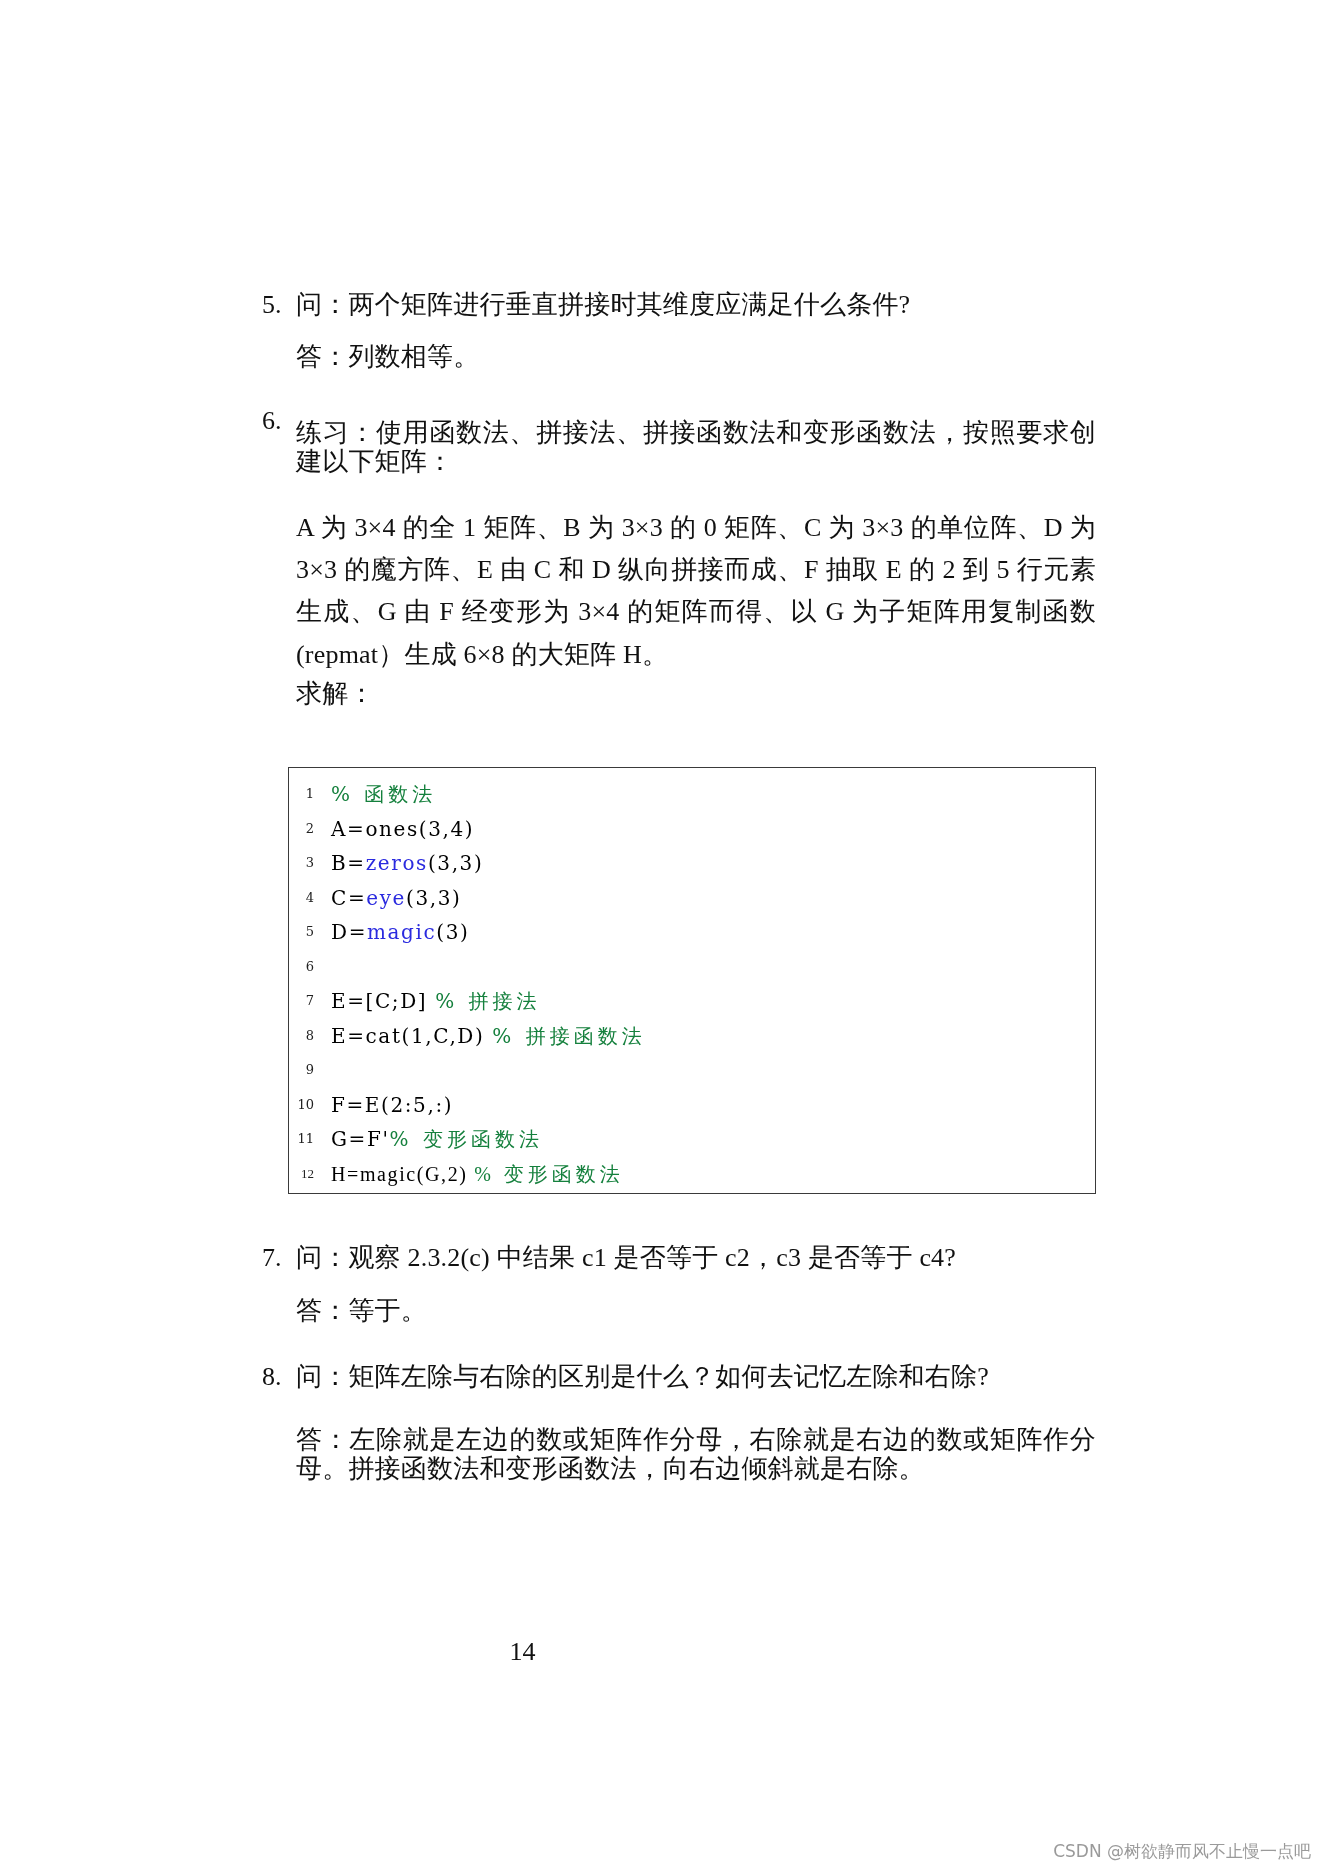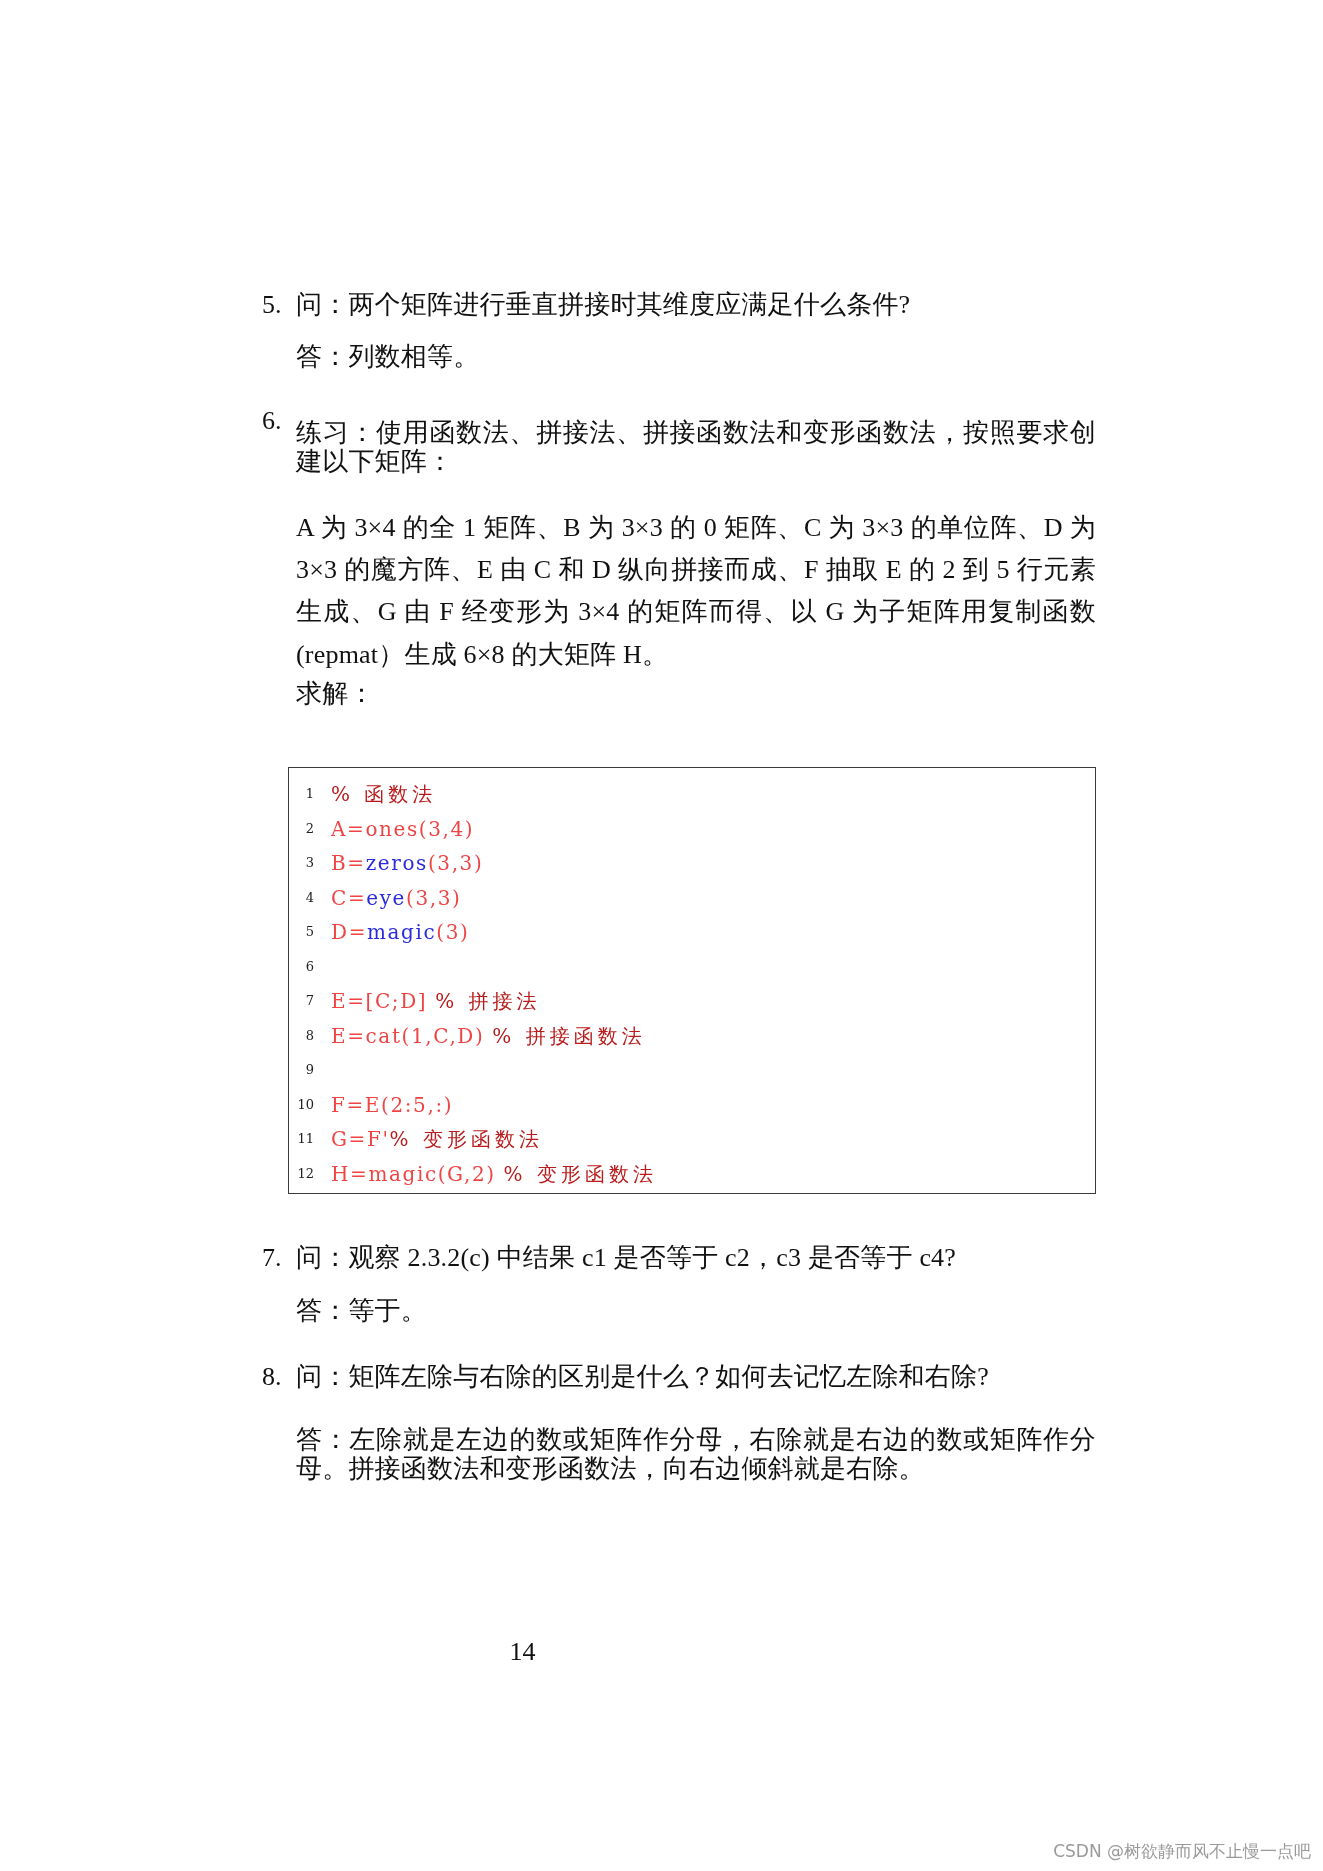--- a/index.html
+++ b/index.html
@@ -65,22 +65,22 @@
       position: absolute;
       left: 42px;
       top: 0;
       font-size: 20px;
       line-height: 34px;
       letter-spacing: 1.6px;
       white-space: pre;
       color: #111;
     }
     .tok-kw { color: #2a2adf; }
-    .tok-cm { color: #b91c1c; letter-spacing: 4px; }
-    .tok-pl { color: #ef4444; }
+    .tok-cm { color: #15803d; letter-spacing: 4px; }
+    .tok-pl { color: #000000; }
     .page-number {
       position: absolute;
       left: 0;
       width: 1045px;
       top: 1636px;
       text-align: center;
       font-size: 26px;
       line-height: 32px;
     }
     .watermark {
@@ -151,21 +151,21 @@
       <span class="code"></span>
     </div>
     <div class="code-line" style="top: 319.5px;">
       <span class="ln">10</span>
       <span class="code"><span class="tok-pl">F=E(2:5,:)</span></span>
     </div>
     <div class="code-line" style="top: 354px;">
       <span class="ln">11</span>
       <span class="code"><span class="tok-pl">G=F'</span><span class="tok-cm">% 变形函数法</span></span>
     </div>
-    <div class="code-line" style="top: 388.5px;">
+    <div class="code-line" style="top: 388.5px; font-family: Liberation Serif, serif;">
       <span class="ln">12</span>
       <span class="code"><span class="tok-pl">H=magic(G,2) </span><span class="tok-cm">% 变形函数法</span></span>
     </div>
   </div>
 
 <div>
   <span class="num" style="top:1241px">7.</span>
   <div class="line content" style="top:1241px">问：观察 2.3.2(c) 中结果 c1 是否等于 c2，c3 是否等于 c4?</div>
   <div class="line content" style="top:1294px">答：等于。</div>
 </div>

